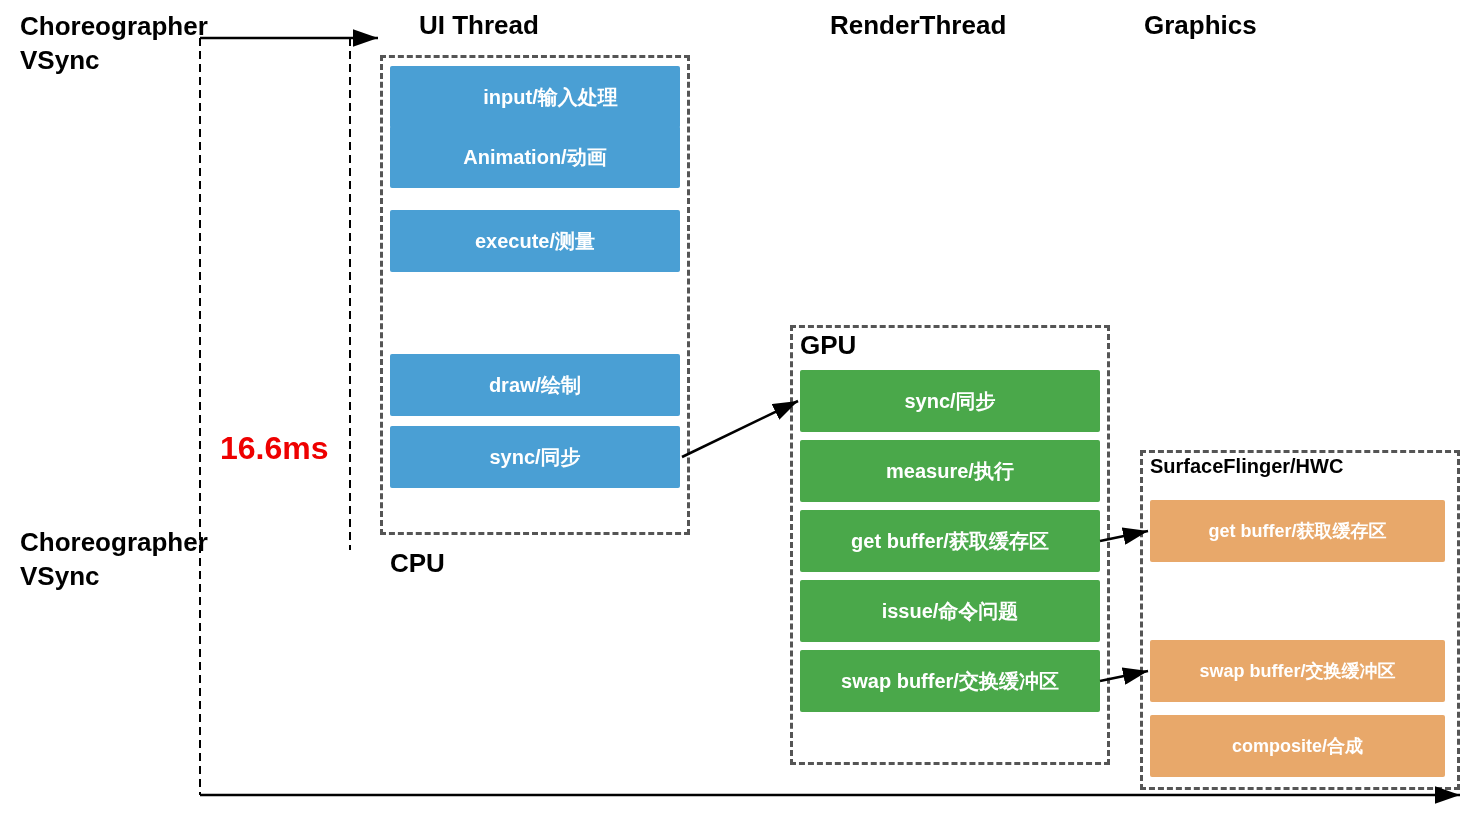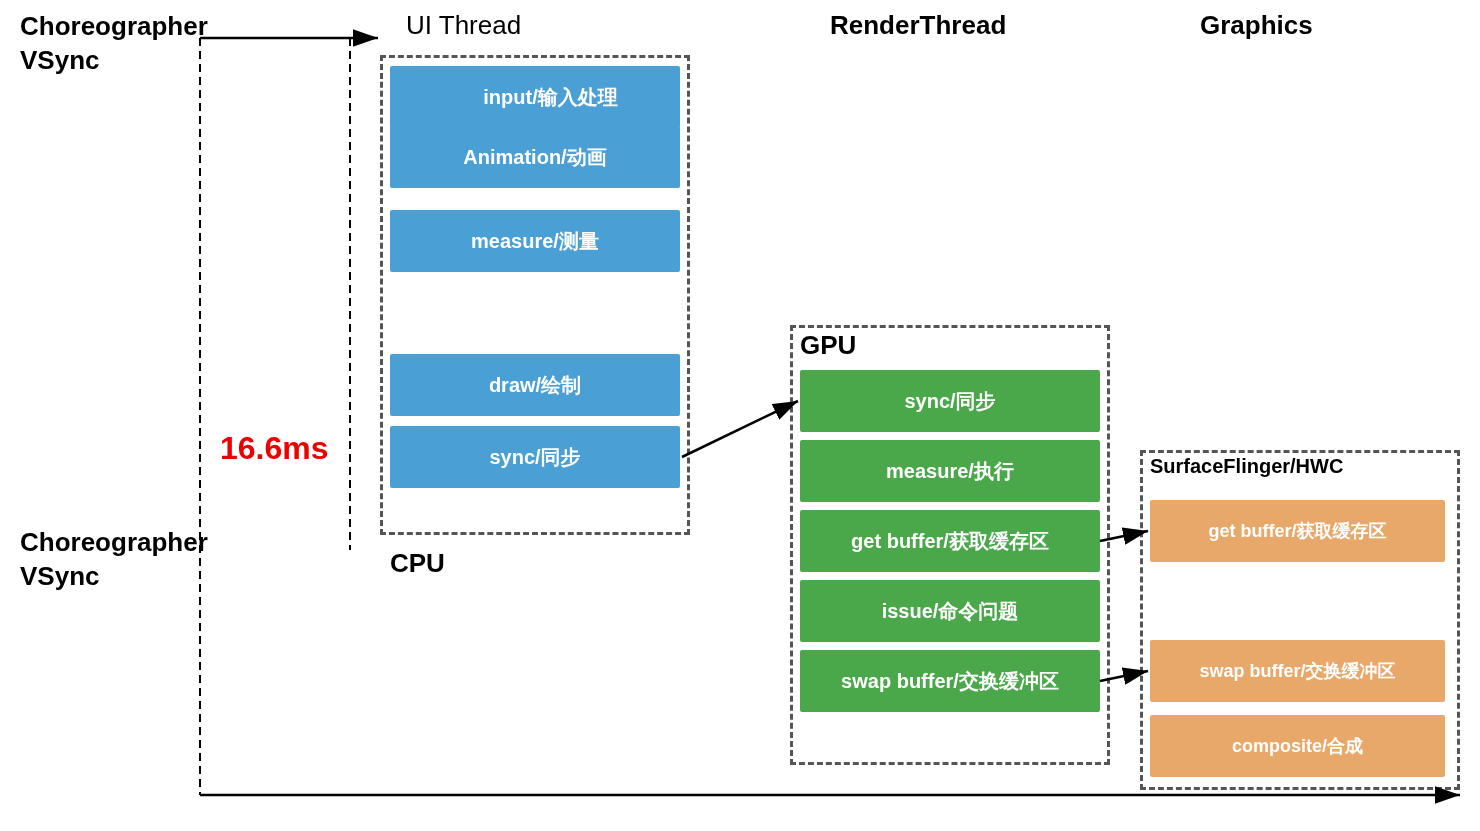--- a/index.html
+++ b/index.html
@@ -35,39 +35,39 @@
       left: 20px;
       font-size: 26px;
       font-weight: bold;
       line-height: 1.3;
     }
 
     
     .ui-thread-header {
       position: absolute;
       top: 10px;
-      left: 406px;
-      font-size: 26px;
-      font-weight: normal;
+      left: 419px;
+      font-size: 26px;
+      font-weight: bold;
     }
 
     
     .render-thread-header {
       position: absolute;
       top: 10px;
       left: 830px;
       font-size: 26px;
       font-weight: bold;
     }
 
     
     .graphics-header {
       position: absolute;
       top: 10px;
-      left: 1200px;
+      left: 1144px;
       font-size: 26px;
       font-weight: bold;
     }
 
     
     .timing-label {
       position: absolute;
       top: 430px;
       left: 220px;
       font-size: 32px;
@@ -215,21 +215,21 @@
   <div class="cpu-label">CPU</div>
 
   <div class="gpu-box"></div>
   <div class="gpu-label">GPU</div>
 
   <div class="sf-box"></div>
   <div class="sf-label">SurfaceFlinger/HWC</div>
 
   <div class="blue-block" style="top:66px;padding-left:31px;">input/输入处理</div>
   <div class="blue-block" style="top:126px;">Animation/动画</div>
-  <div class="blue-block" style="top:210px;">measure/测量</div>
+  <div class="blue-block" style="top:210px;">execute/测量</div>
   <div class="blue-block" style="top:354px;">draw/绘制</div>
   <div class="blue-block" style="top:426px;">sync/同步</div>
 
   <div class="green-block" style="top:370px;">sync/同步</div>
   <div class="green-block" style="top:440px;">measure/执行</div>
   <div class="green-block" style="top:510px;">get buffer/获取缓存区</div>
   <div class="green-block" style="top:580px;">issue/命令问题</div>
   <div class="green-block" style="top:650px;">swap buffer/交换缓冲区</div>
 
   <div class="orange-block" style="top:500px;">get buffer/获取缓存区</div>

